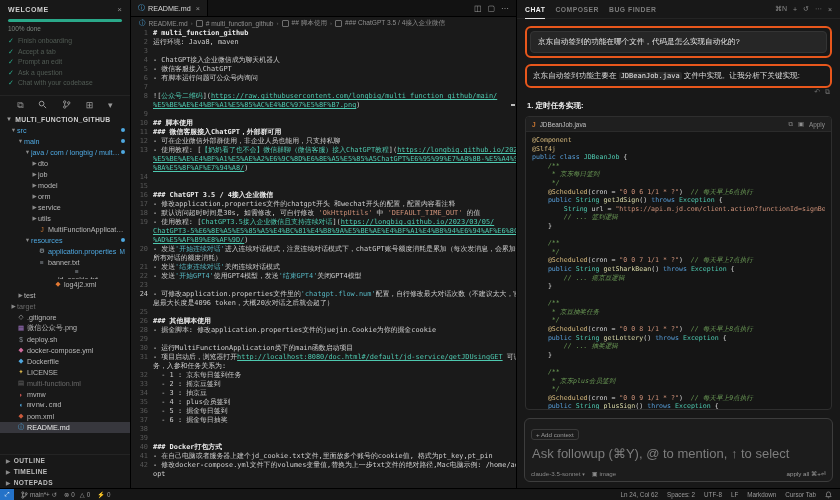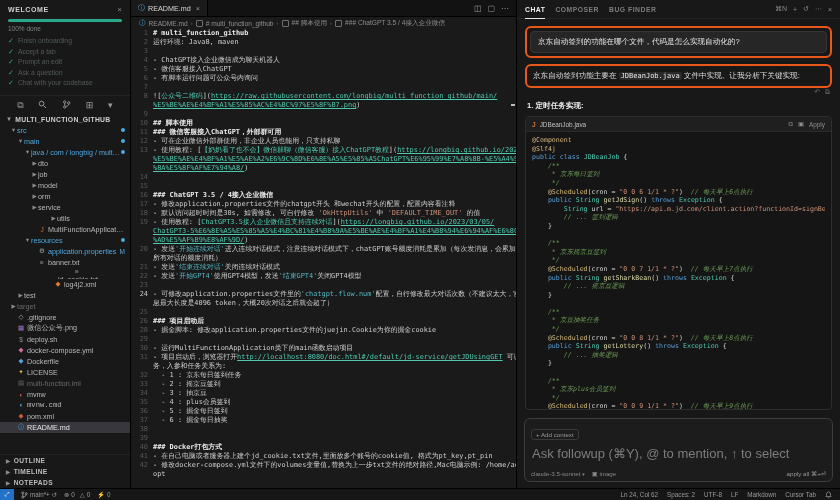--- a/index.html
+++ b/index.html
@@ -203,21 +203,21 @@
             <span class="lbl">model</span>
           </div>
           <div class="trow" style="padding-left: 31px;">
             <span class="chev">▶</span>
             <span class="lbl">orm</span>
           </div>
           <div class="trow" style="padding-left: 31px;">
             <span class="chev">▶</span>
             <span class="lbl">service</span>
           </div>
-          <div class="trow" style="padding-left: 50px;">
+          <div class="trow" style="padding-left: 31px;">
             <span class="chev">▶</span>
             <span class="lbl">utils</span>
           </div>
           <div class="trow" style="padding-left: 31px;">
             <span class="chev"></span>
             <span class="fico" style="color: rgb(204, 120, 50);">J</span>
             <span class="lbl">MultiFunctionApplication.java</span>
           </div>
           <div class="trow" style="padding-left: 24px;">
             <span class="chev">▼</span>
@@ -378,21 +378,21 @@
           <div class="eline"><span class="ln"></span><span class="lc"><span class="tk-url">ChatGPT3-5%E6%8E%A5%E5%85%A5%E4%BC%81%E4%B8%9A%E5%BE%AE%E4%BF%A1%E4%B8%94%E6%94%AF%E6%8C%81%E8%BF%9E%E7%BB</span></span></div>
           <div class="eline"><span class="ln"></span><span class="lc"><span class="tk-url">%AD%E5%AF%B9%E8%AF%9D/</span><span class="tk-p">)</span></span></div>
           <div class="eline"><span class="ln">20</span><span class="lc"><span class="tk-p">- 发送</span><span class="tk-c2">'开始连续对话'</span><span class="tk-p">进入连续对话模式，注意连续对话模式下，chatGPT账号额度消耗是累加（每次发消息，会累加这次和过去</span></span></div>
           <div class="eline"><span class="ln"></span><span class="lc"><span class="tk-p">所有对话的额度消耗）</span></span></div>
           <div class="eline"><span class="ln">21</span><span class="lc"><span class="tk-p">- 发送</span><span class="tk-c2">'结束连续对话'</span><span class="tk-p">关闭连续对话模式</span></span></div>
           <div class="eline"><span class="ln">22</span><span class="lc"><span class="tk-p">- 发送</span><span class="tk-c2">'开始GPT4'</span><span class="tk-p">使用GPT4模型，发送</span><span class="tk-c2">'结束GPT4'</span><span class="tk-p">关闭GPT4模型</span></span></div>
           <div class="eline"><span class="ln">23</span><span class="lc"></span></div>
           <div class="eline"><span class="ln cur">24</span><span class="lc"><span class="tk-p">- 可修改application.properties文件里的</span><span class="tk-c2">'chatgpt.flow.num'</span><span class="tk-p">配置，自行修改最大对话次数（不建议太大，官方限制的消</span></span></div>
           <div class="eline"><span class="ln"></span><span class="lc"><span class="tk-p">息最大长度是4096 token，大概20次对话之后就会超了）</span></span></div>
           <div class="eline"><span class="ln">25</span><span class="lc"></span></div>
-          <div class="eline"><span class="ln">26</span><span class="lc"><span class="tk-h">### 项目启动后</span></span></div>
+          <div class="eline"><span class="ln">26</span><span class="lc"><span class="tk-h">### 其他脚本使用</span></span></div>
           <div class="eline"><span class="ln">28</span><span class="lc"><span class="tk-p">- 掘金脚本: 修改application.properties文件的juejin.Cookie为你的掘金cookie</span></span></div>
           <div class="eline"><span class="ln">29</span><span class="lc"></span></div>
           <div class="eline"><span class="ln">30</span><span class="lc"><span class="tk-p">- 运行MultiFunctionApplication类下的main函数启动项目</span></span></div>
           <div class="eline"><span class="ln">31</span><span class="lc"><span class="tk-p">- 项目启动后，浏览器打开</span><span class="tk-url">http://localhost:8080/doc.html#/default/jd-service/getJDUsingGET</span><span class="tk-p"> 可调试签到任</span></span></div>
           <div class="eline"><span class="ln"></span><span class="lc"><span class="tk-p">务，入参和任务关系为:</span></span></div>
           <div class="eline"><span class="ln">32</span><span class="lc"><span class="tk-p">  - 1 : 京东每日签到任务</span></span></div>
           <div class="eline"><span class="ln">33</span><span class="lc"><span class="tk-p">  - 2 : 摇京豆签到</span></span></div>
           <div class="eline"><span class="ln">34</span><span class="lc"><span class="tk-p">  - 3 : 抽京豆</span></span></div>
           <div class="eline"><span class="ln">35</span><span class="lc"><span class="tk-p">  - 4 : plus会员签到</span></span></div>
           <div class="eline"><span class="ln">36</span><span class="lc"><span class="tk-p">  - 5 : 掘金每日签到</span></span></div>
@@ -450,21 +450,20 @@
               <div class="cline"><span class="ck-cmt">    /**</span></div>
               <div class="cline"><span class="ck-cmt">     * 京东每日签到</span></div>
               <div class="cline"><span class="ck-cmt">     */</span></div>
               <div class="cline"><span class="ck-pln">    </span><span class="ck-ann">@Scheduled</span><span class="ck-pln">(cron = </span><span class="ck-str">"0 0 6 1/1 * ?"</span><span class="ck-pln">)</span><span class="ck-pln">  </span><span class="ck-cmt">// 每天早上6点执行</span></div>
               <div class="cline"><span class="ck-pln">    </span><span class="ck-kw">public</span><span class="ck-pln"> </span><span class="ck-typ">String</span><span class="ck-pln"> </span><span class="ck-fn">getJdSign</span><span class="ck-pln">() </span><span class="ck-kw">throws</span><span class="ck-pln"> </span><span class="ck-typ">Exception</span><span class="ck-pln"> {</span></div>
               <div class="cline"><span class="ck-pln">        </span><span class="ck-typ">String</span><span class="ck-pln"> url = </span><span class="ck-str">"https://api.m.jd.com/client.action?functionId=signBeanAct&amp;l</span></div>
               <div class="cline"><span class="ck-pln">        </span><span class="ck-cmt">// ... 签到逻辑</span></div>
               <div class="cline"><span class="ck-pln">    }</span></div>
               <div class="cline"></div>
               <div class="cline"><span class="ck-cmt">    /**</span></div>
-              <div class="cline"><span class="ck-cmt">     * 京东摇京豆签到</span></div>
               <div class="cline"><span class="ck-cmt">     */</span></div>
               <div class="cline"><span class="ck-pln">    </span><span class="ck-ann">@Scheduled</span><span class="ck-pln">(cron = </span><span class="ck-str">"0 0 7 1/1 * ?"</span><span class="ck-pln">)</span><span class="ck-pln">  </span><span class="ck-cmt">// 每天早上7点执行</span></div>
               <div class="cline"><span class="ck-pln">    </span><span class="ck-kw">public</span><span class="ck-pln"> </span><span class="ck-typ">String</span><span class="ck-pln"> </span><span class="ck-fn">getSharkBean</span><span class="ck-pln">() </span><span class="ck-kw">throws</span><span class="ck-pln"> </span><span class="ck-typ">Exception</span><span class="ck-pln"> {</span></div>
               <div class="cline"><span class="ck-pln">        </span><span class="ck-cmt">// ... 摇京豆逻辑</span></div>
               <div class="cline"><span class="ck-pln">    }</span></div>
               <div class="cline"></div>
               <div class="cline"><span class="ck-cmt">    /**</span></div>
               <div class="cline"><span class="ck-cmt">     * 京豆抽奖任务</span></div>
               <div class="cline"><span class="ck-cmt">     */</span></div>
               <div class="cline"><span class="ck-pln">    </span><span class="ck-ann">@Scheduled</span><span class="ck-pln">(cron = </span><span class="ck-str">"0 0 8 1/1 * ?"</span><span class="ck-pln">)</span><span class="ck-pln">  </span><span class="ck-cmt">// 每天早上8点执行</span></div>

